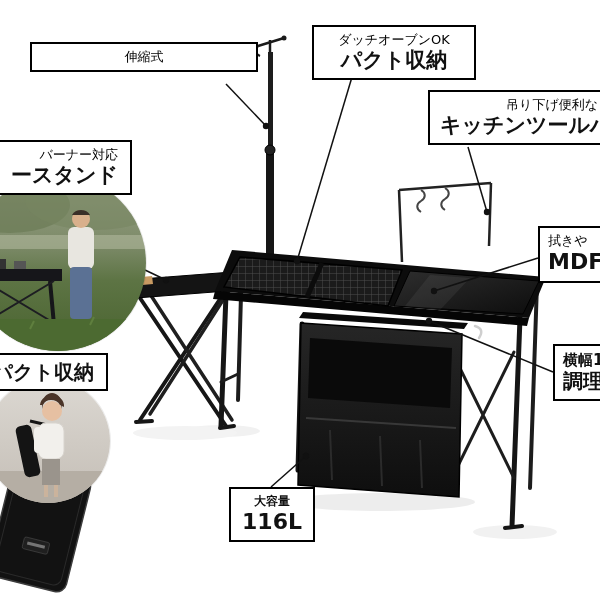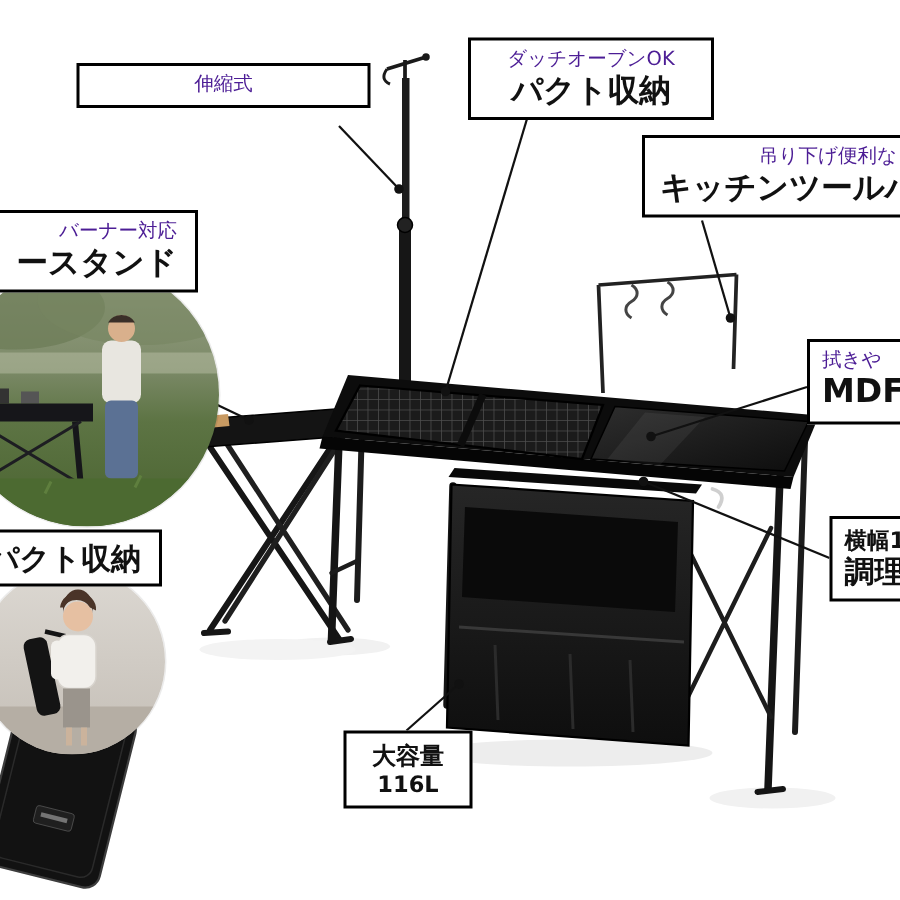--- a/index.html
+++ b/index.html
@@ -23,37 +23,37 @@
   .callout {
     position: absolute;
     background: #ffffff;
     border: 2px solid #000;
     text-align: center;
     padding: 5px 8px;
     line-height: 1.22;
     z-index: 6;
     white-space: nowrap;
   }
-  .callout .l1 { display: block; font-size: 13px; color: #4c1d95; }
+  .callout .l1 { display: block; font-size: 13px; color: #000000; }
   .callout .l2 { display: block; font-size: 21px; font-weight: bold; color: #111; }
   .callout .l1b { display: block; font-size: 15px; font-weight: bold; color: #111; }
   .callout .l2s { display: block; font-size: 20px; font-weight: bold; color: #111; }
-  .callout-lantern { left: 30px; top: 42px; width: 196px; margin-left: 21px; }
+  .callout-lantern { left: 30px; top: 42px; width: 228px; }
   .callout-mesh { left: 312px; top: 25px; width: 164px; }
   .callout-tool { left: 428px; top: 90px; width: 220px; }
   .callout-tool .l1 { text-align: right; padding-right: 40px; }
   .callout-tool .l2 { text-align: left; padding-left: 2px; }
   .callout-burner { left: -64px; top: 140px; width: 196px; text-align: right; padding-right: 12px; }
   .callout-mdf { left: 538px; top: 226px; width: 130px; text-align: left; padding-left: 8px; }
   .callout-mdf .l2 { font-size: 22px; }
   .callout-width { left: 553px; top: 344px; width: 120px; text-align: left; padding-left: 8px; }
   .callout-compact { left: -46px; top: 353px; width: 154px; text-align: right; padding-right: 12px; }
   .callout-capacity { left: 229px; top: 487px; width: 86px; }
-  .callout-capacity .l1b { font-size: 16px; }
-  .callout-capacity .l2 { font-size: 15px; }
+  .callout-capacity .l1b { font-size: 12px; }
+  .callout-capacity .l2 { font-size: 22px; }
 </style>
 </head>
 <body>
 
 <div class="canvas">
 
   <svg class="scene-svg" width="600" height="600" viewBox="0 0 600 600">
     <defs>
       <pattern id="meshPat" patternUnits="userSpaceOnUse" width="7" height="7">
         <rect width="7" height="7" fill="#1b1b1b"></rect>

